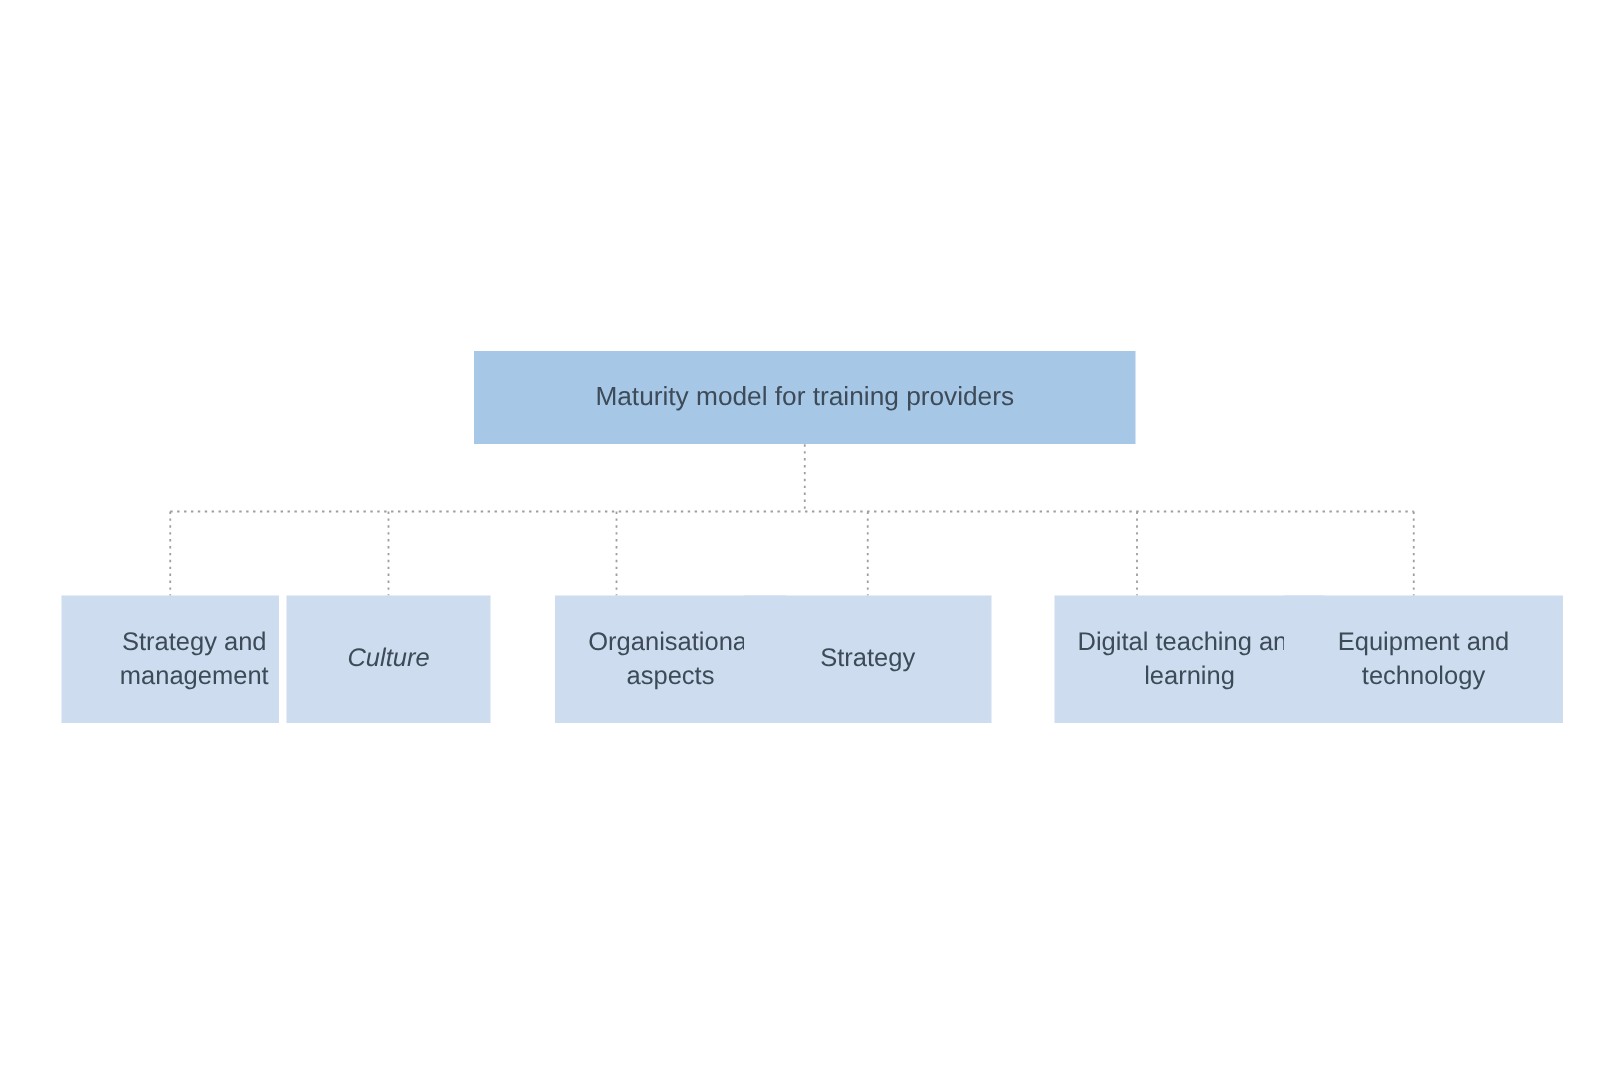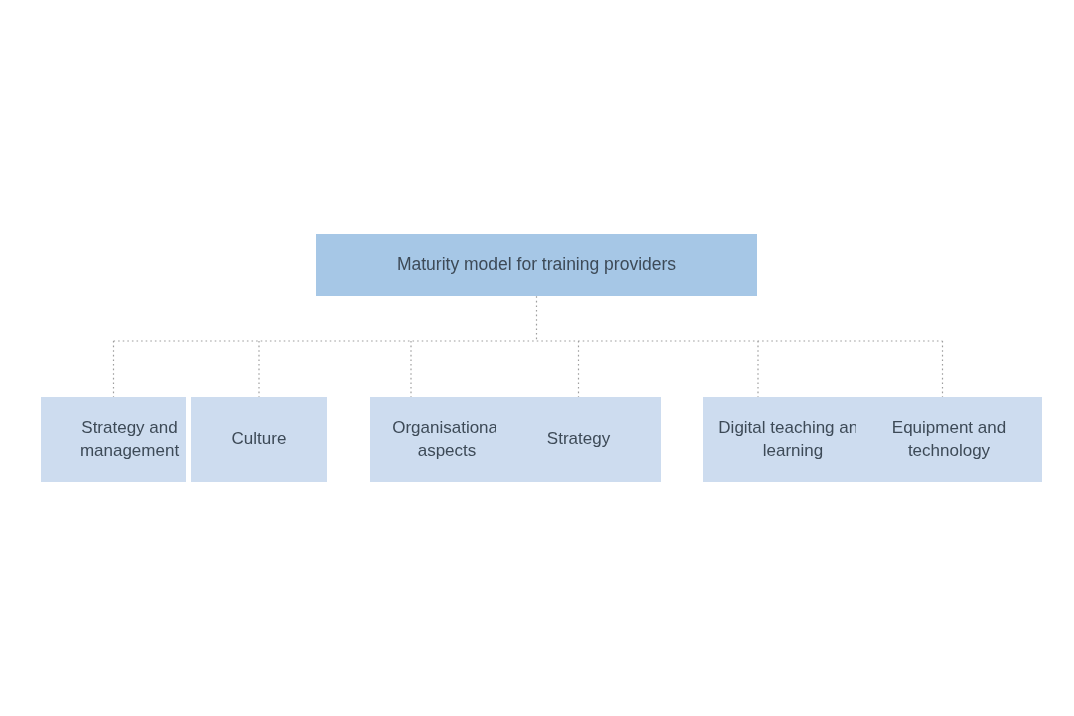--- a/index.html
+++ b/index.html
@@ -49,21 +49,21 @@
   .node.root{
     background:var(--root-fill);
     left:316px;top:234px;width:441px;height:62px;
     font-size:17.5px;
   }
   .node.child{
     background:var(--child-fill);
     top:397px;height:85px;
   }
   .child-1{left:41px;width:145px;padding-left:40px;}
-  .child-2{left:191px;width:136px;}
+  .child-2{left:191px;width:136px;font-style:italic;}
   .child-3{left:334px;width:154px;margin-left:36px;}
   .child-4{left:496px;width:165px;}
   .child-5{left:668px;width:180px;margin-left:35px;}
   .child-6{left:856px;width:186px;}
 </style>
 </head>
 <body>
 
 <div class="canvas">
 

